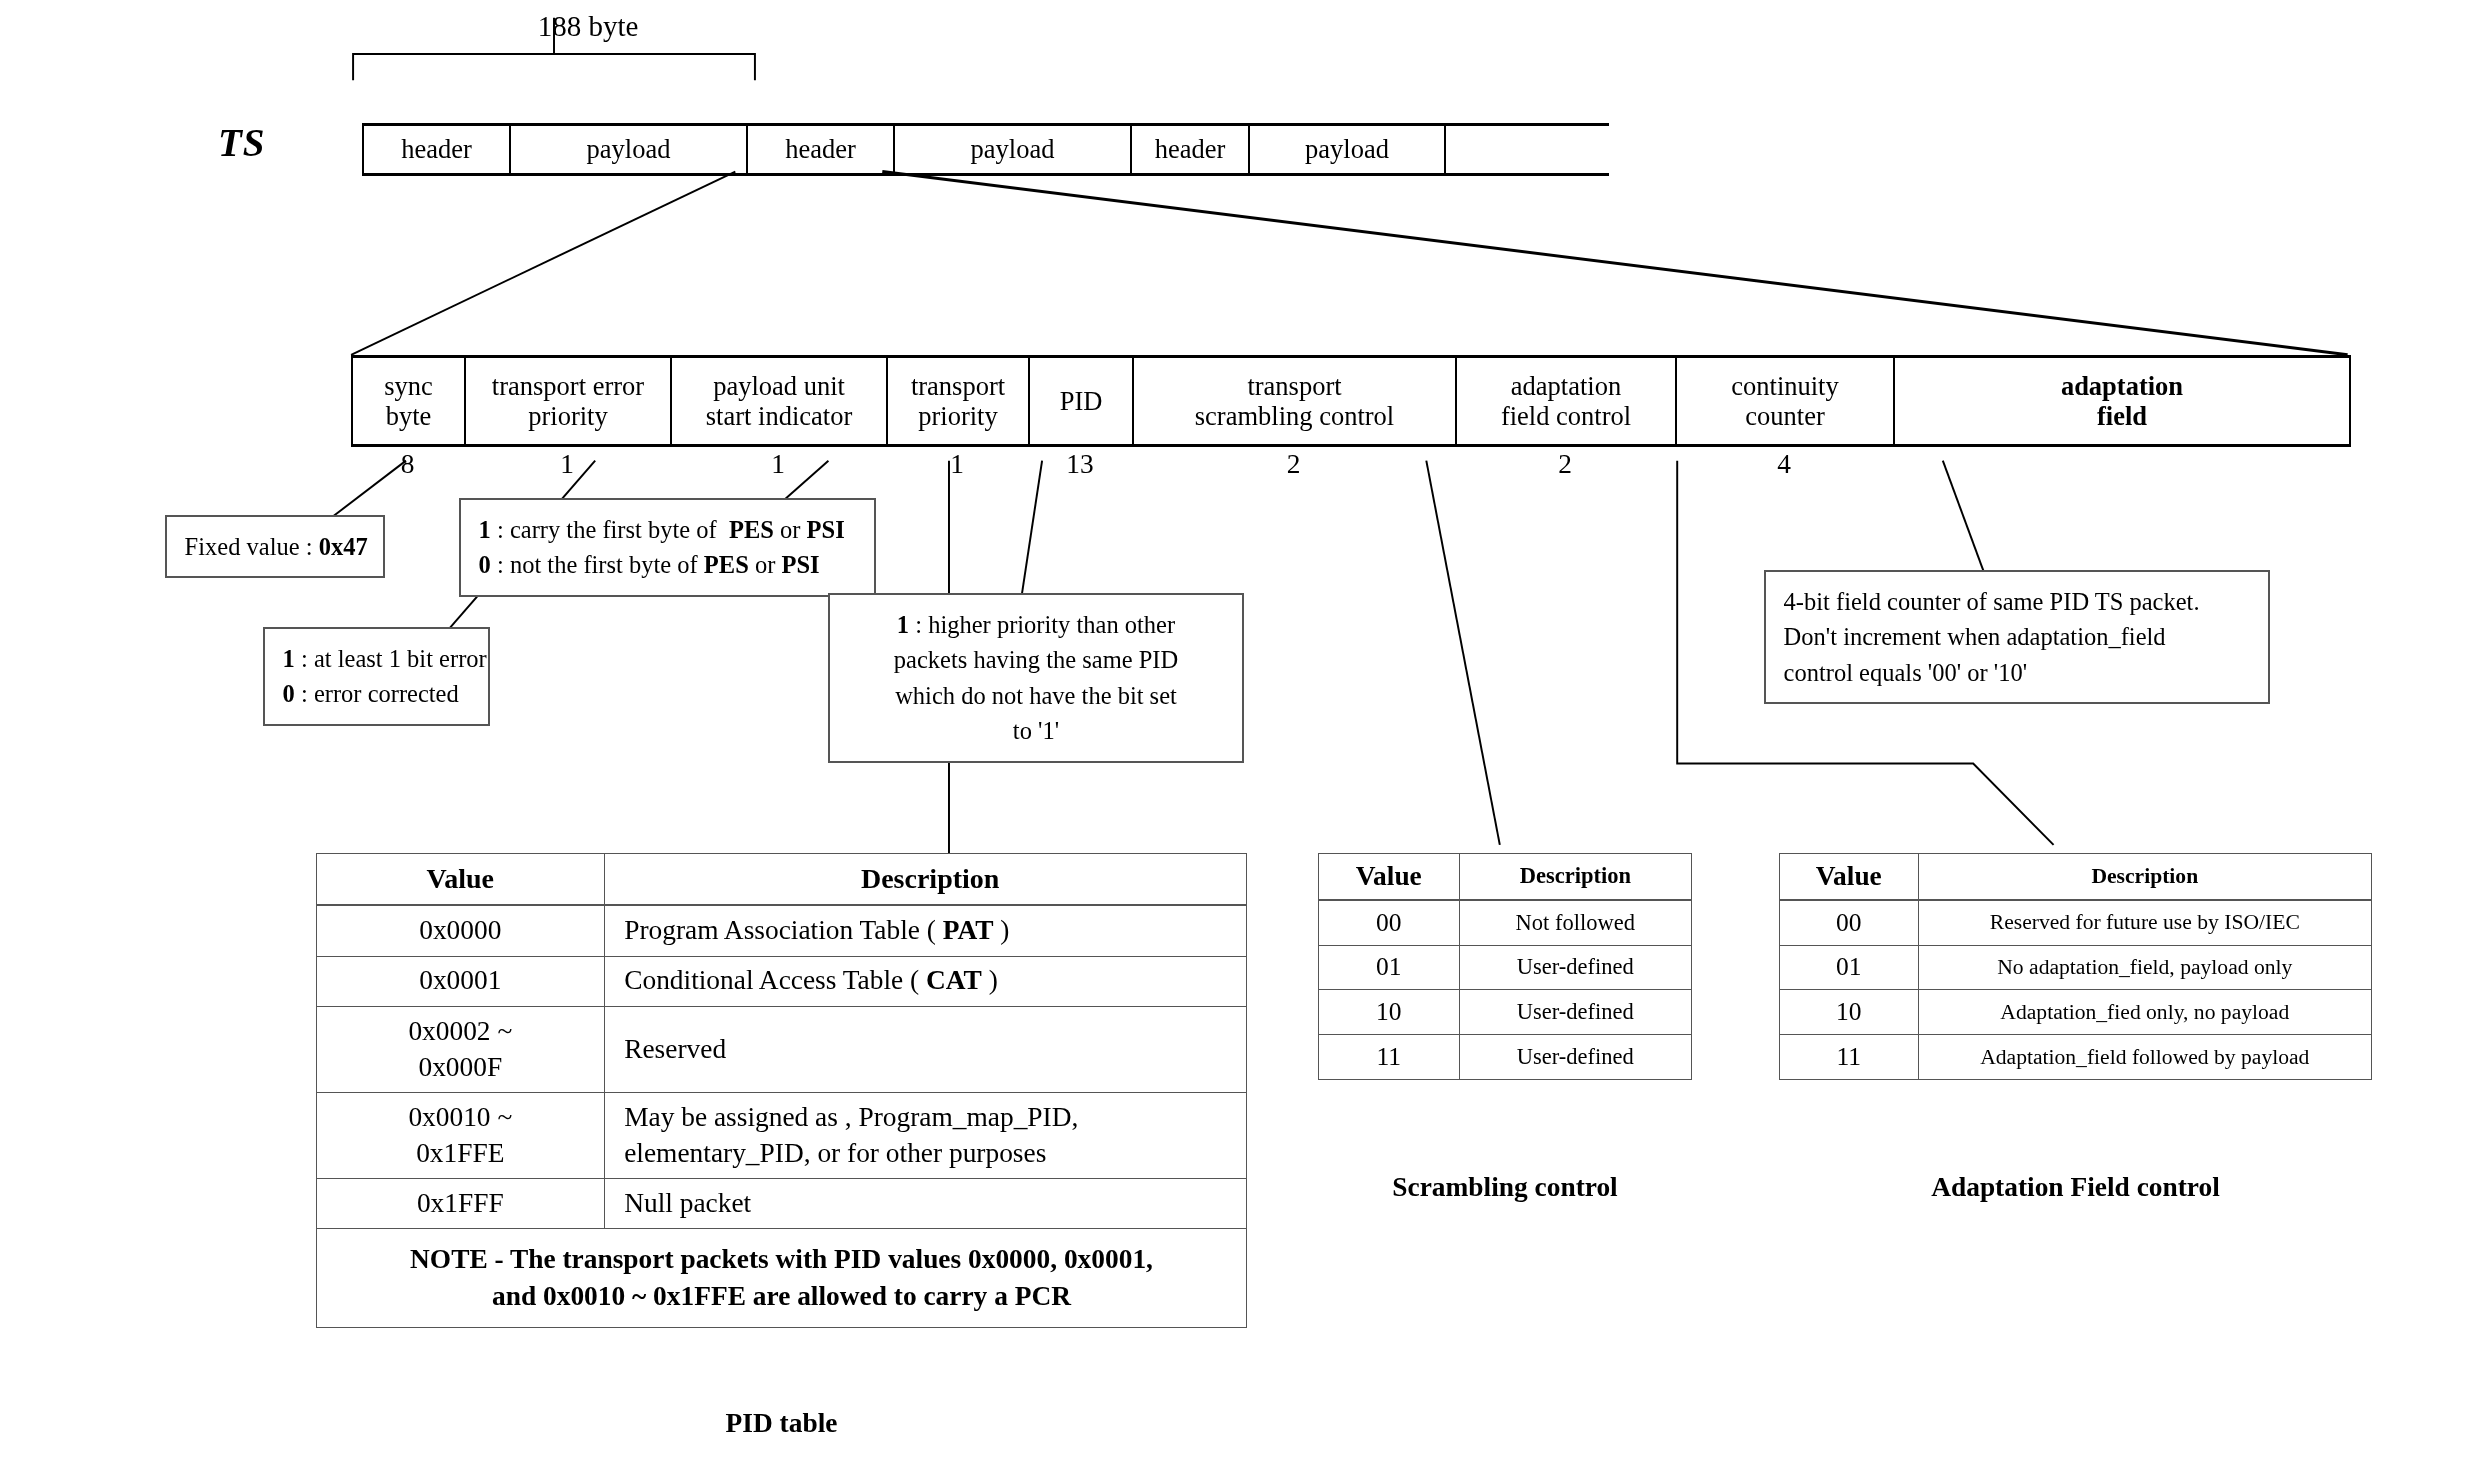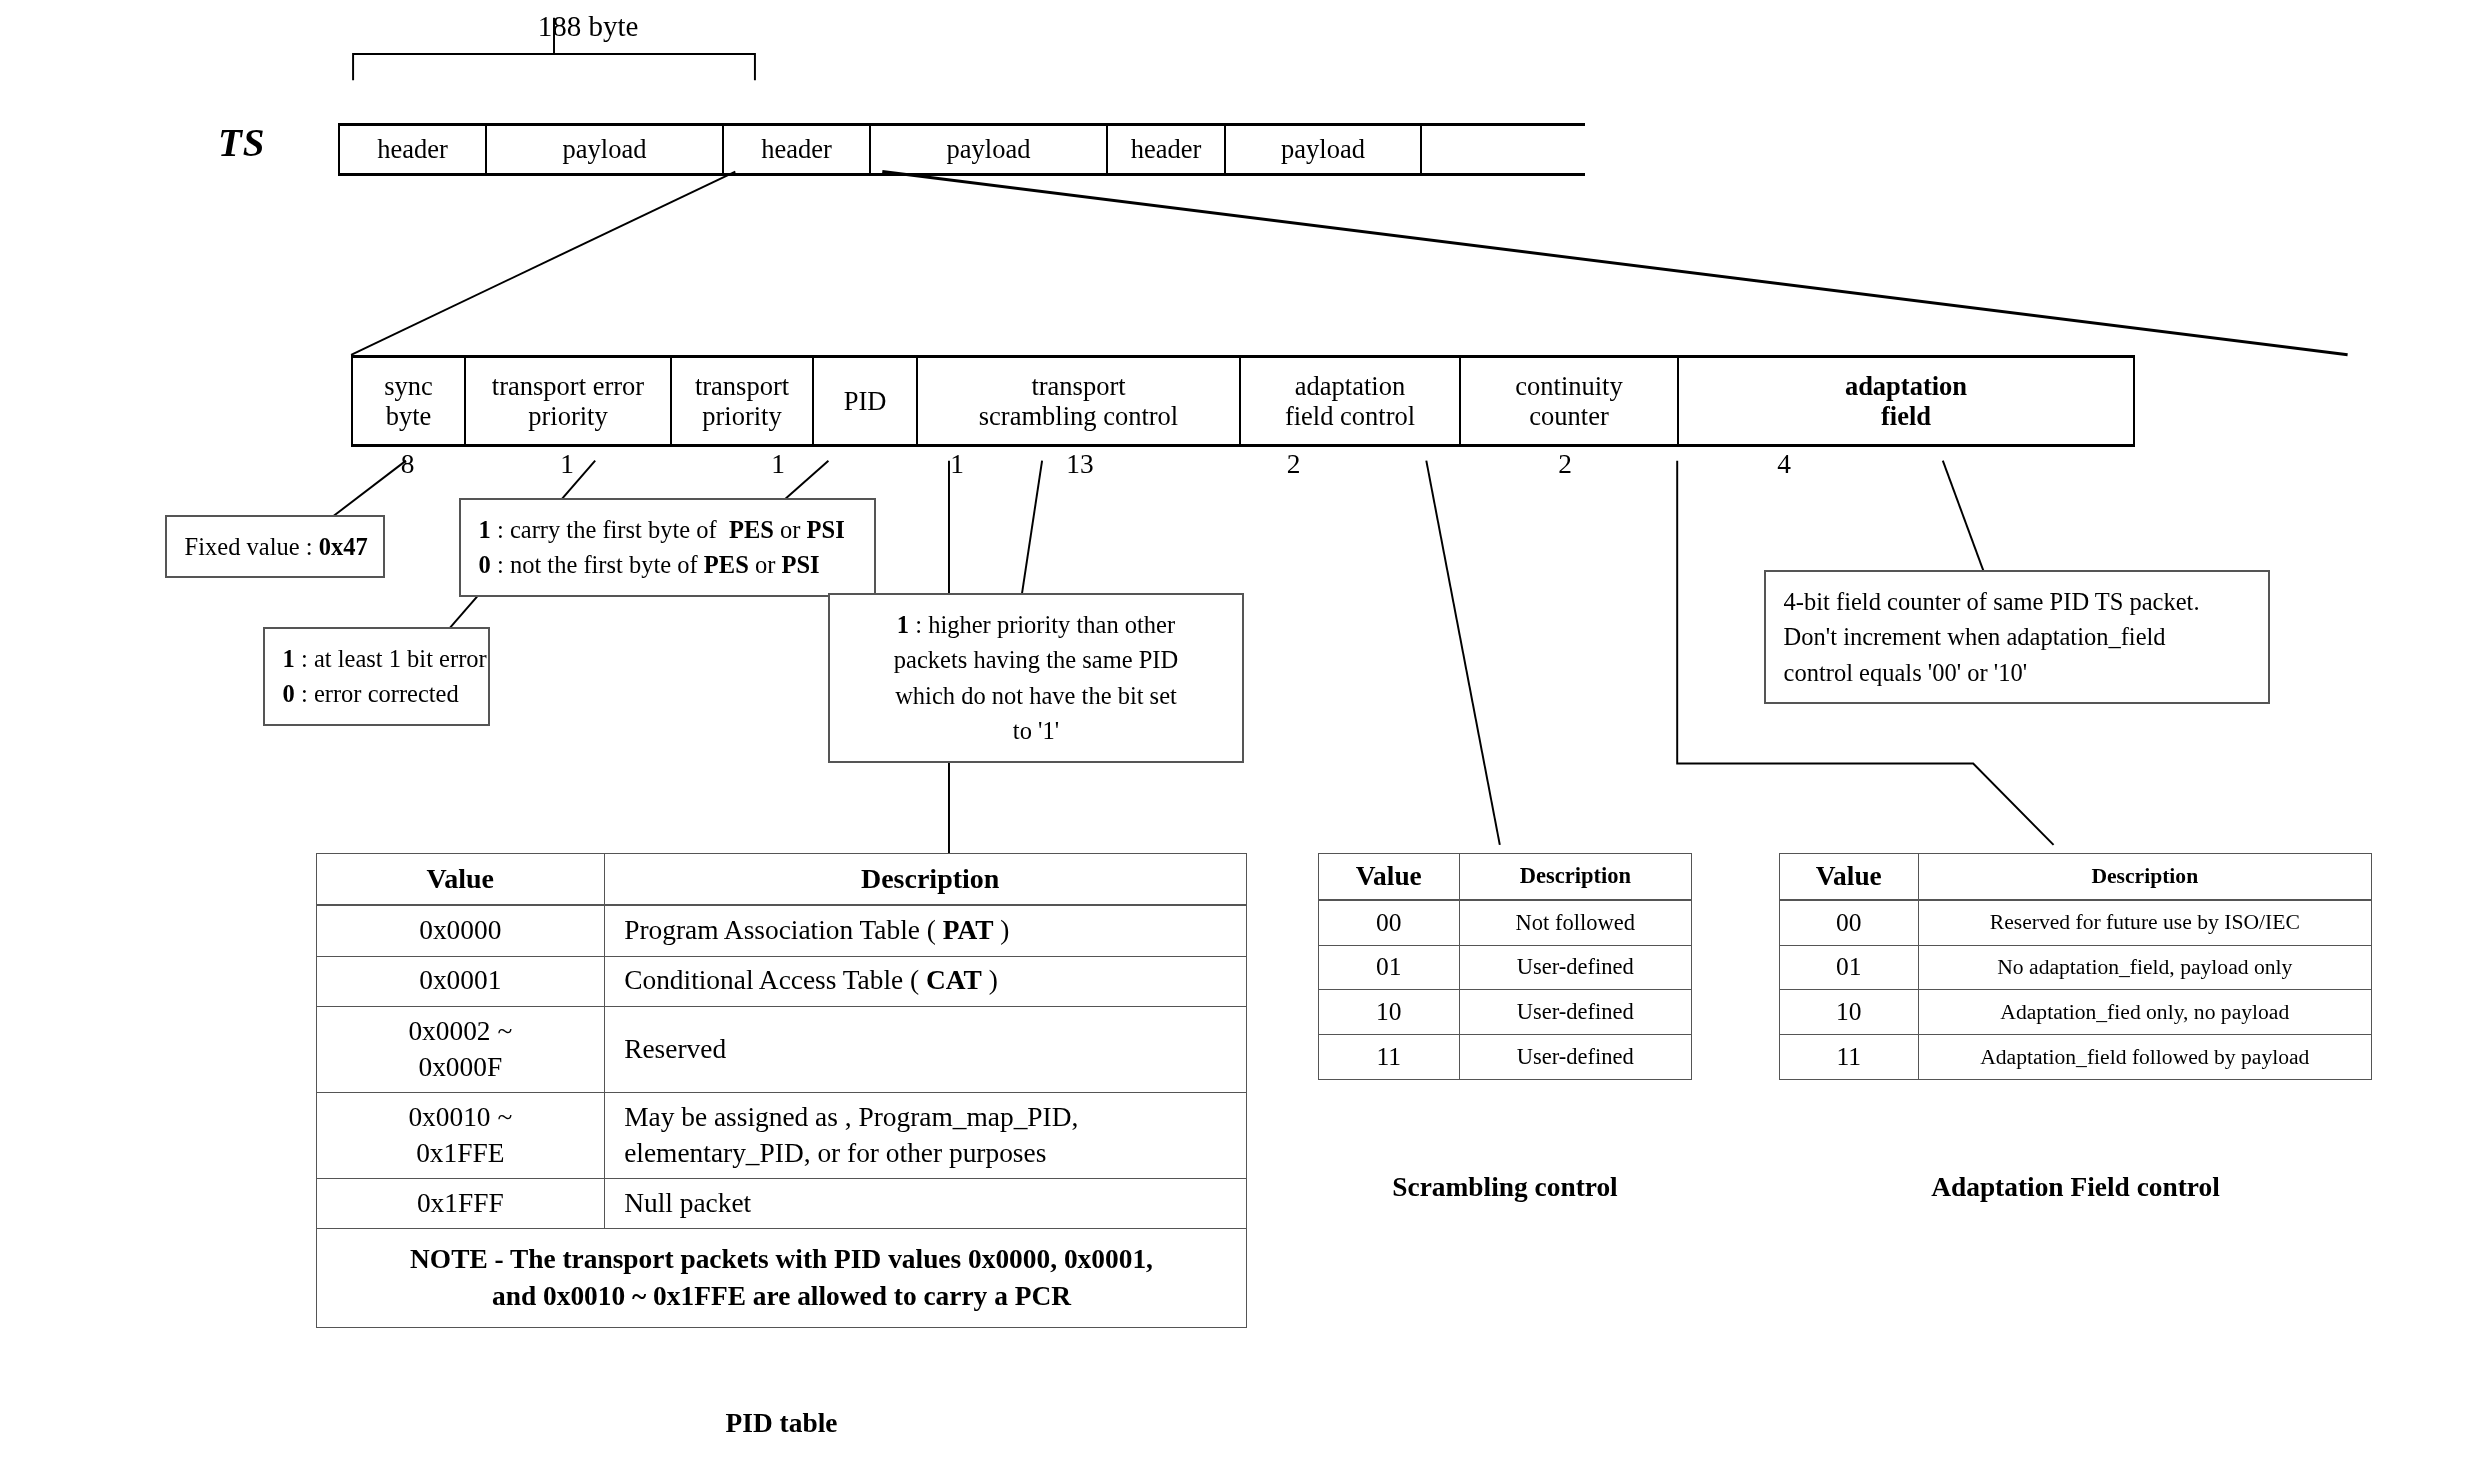--- a/index.html
+++ b/index.html
@@ -30,21 +30,21 @@
 
   
   .ts-label {
     left: 218px; top: 120px;
     font-size: 39px;
     font-weight: bold;
     font-style: italic;
     letter-spacing: 1px;
   }
   .ts-bar {
-    left: 338px; top: 123px;
+    left: 362px; top: 123px;
     height: 47px;
     display: flex;
     border-top: 3.9px solid #000;
     border-bottom: 3.9px solid #000;
     border-left: 2px solid #000;
   }
   .ts-cell {
     border-right: 2px solid #000;
     display: flex;
     align-items: center;
@@ -213,20 +213,24 @@
     </div>
 
   <div class="abs hdr-bar" id="hdr-bar">
       <div class="hdr-cell" style="width: 113px;">
         <div>sync</div>
         <div>byte</div>
       </div>
       <div class="hdr-cell" style="width: 206px;">
         <div>transport error</div>
         <div>priority</div>
+      </div>
+      <div class="hdr-cell" style="width: 216px;">
+        <div>payload unit</div>
+        <div>start indicator</div>
       </div>
       <div class="hdr-cell" style="width: 142px;">
         <div>transport</div>
         <div>priority</div>
       </div>
       <div class="hdr-cell" style="width: 104px;">
         <div>PID</div>
       </div>
       <div class="hdr-cell" style="width: 323px;">
         <div>transport</div>

